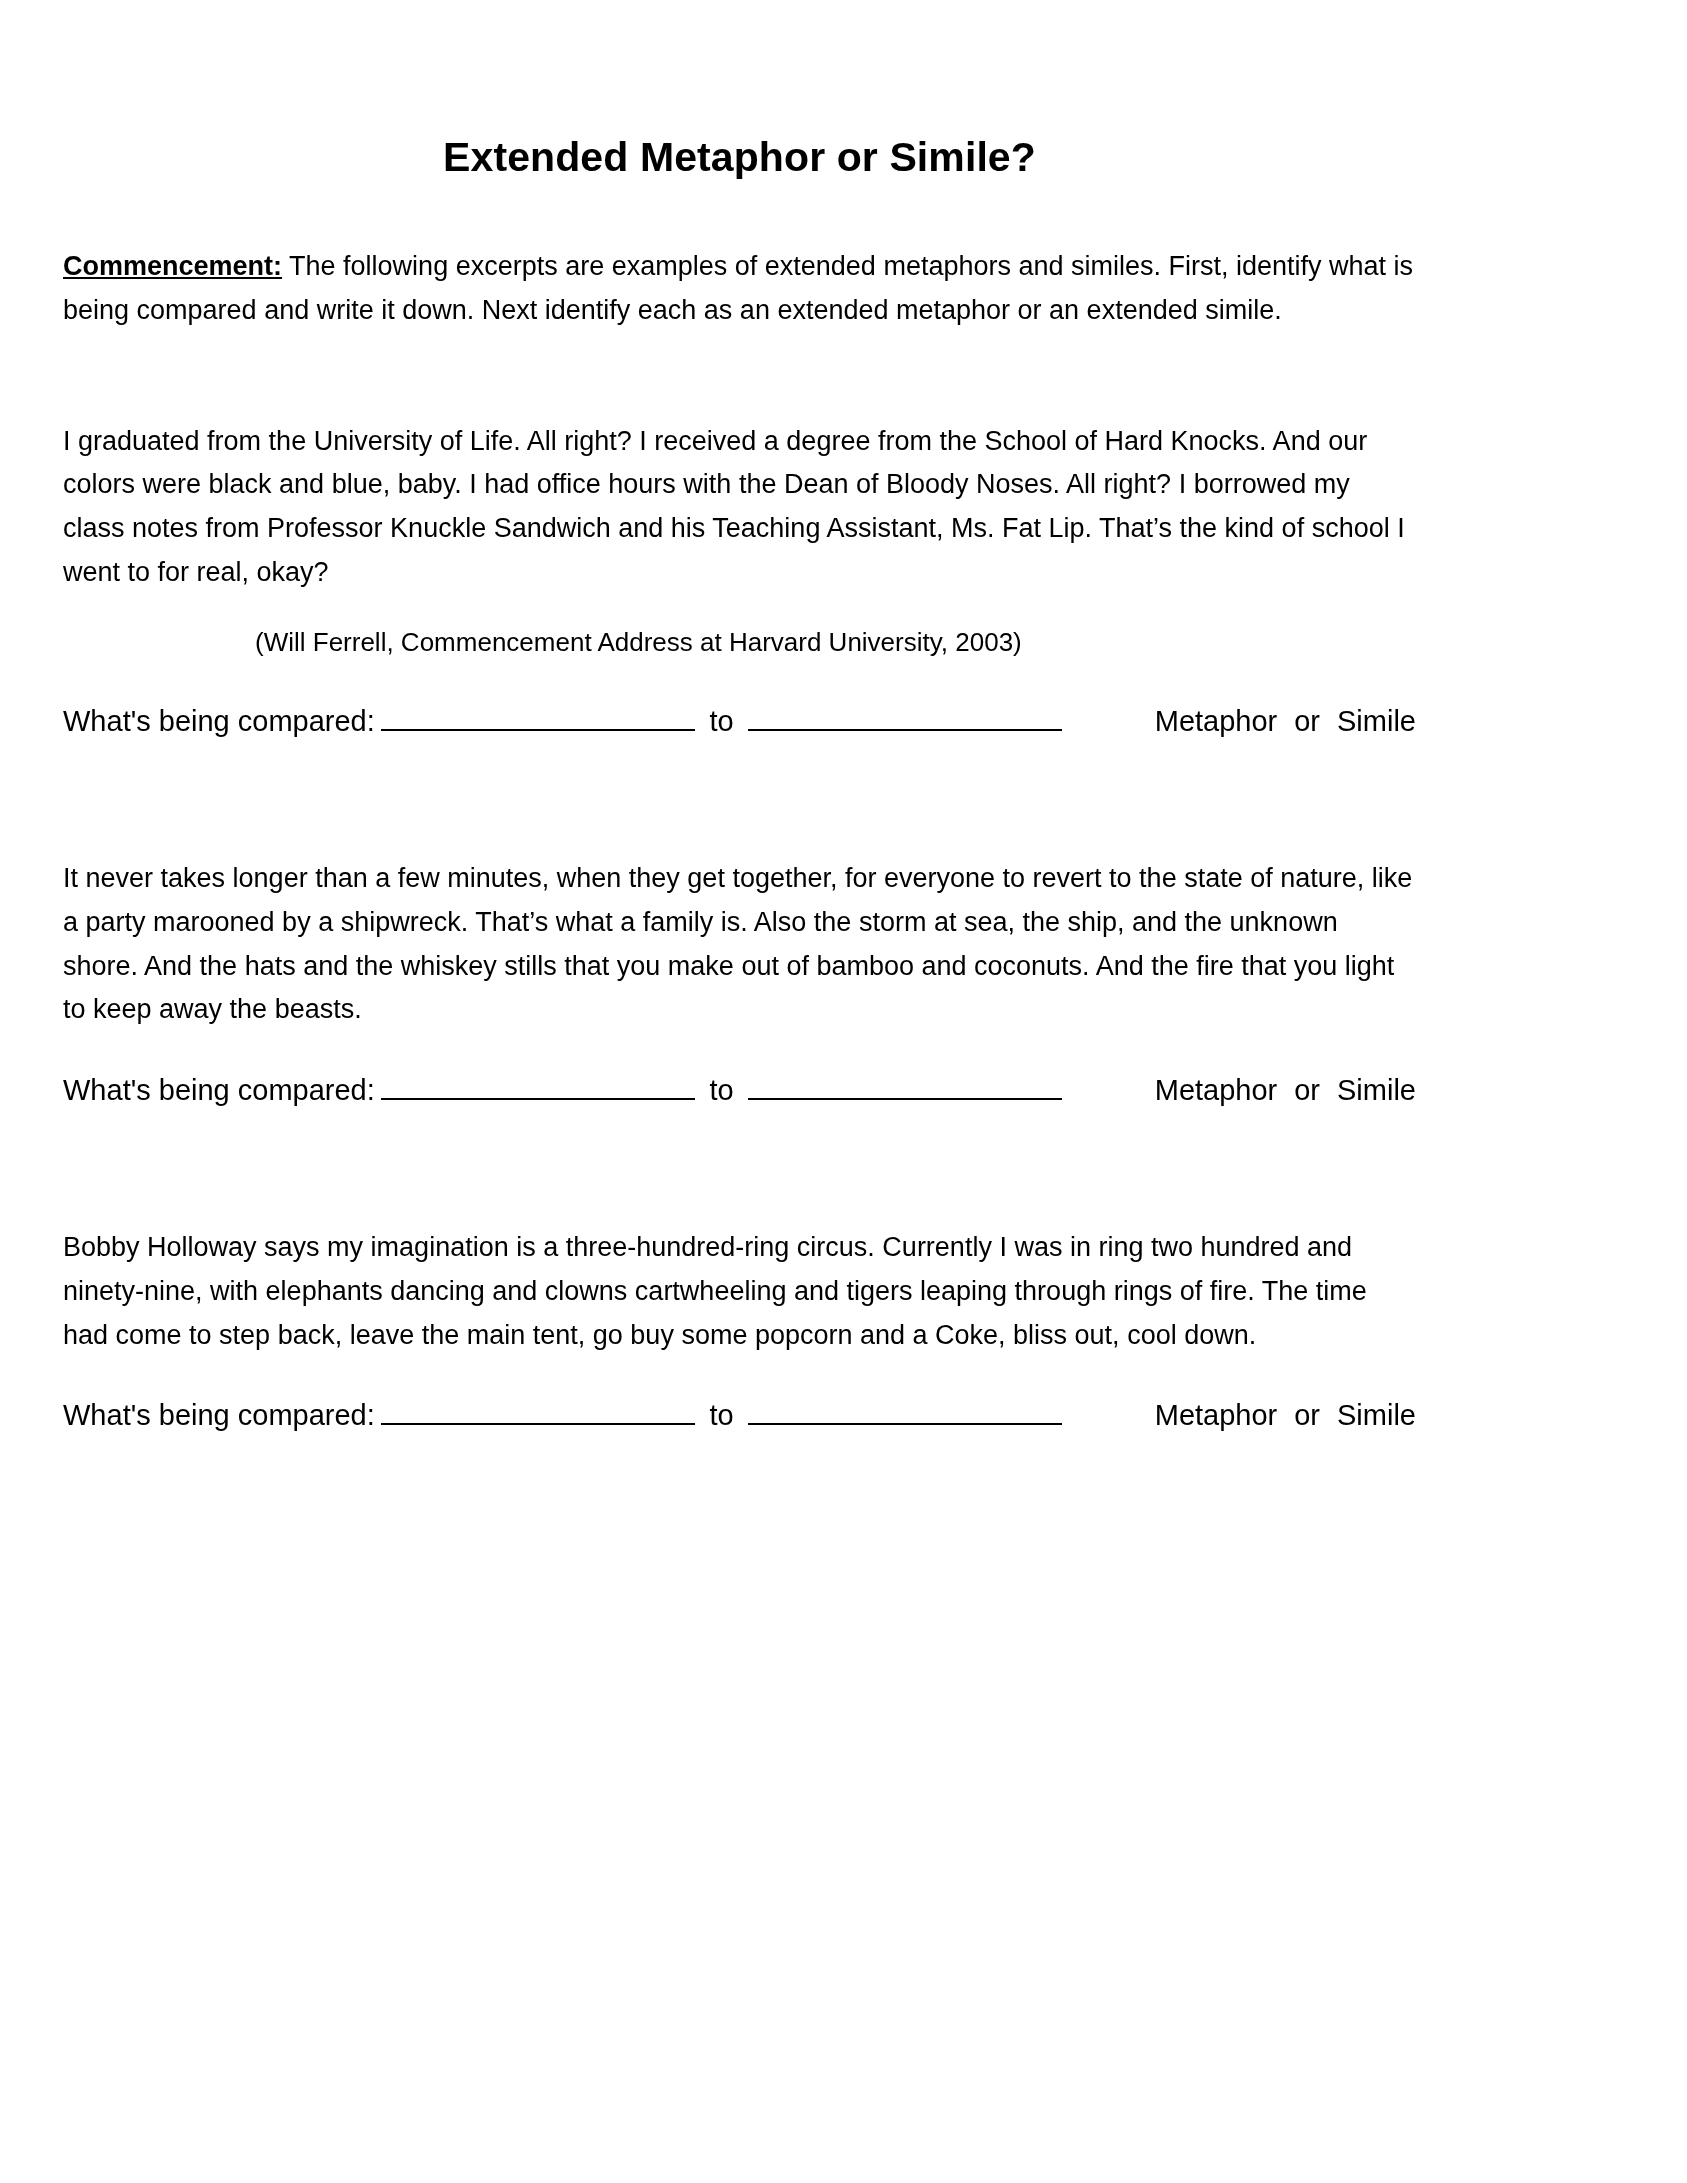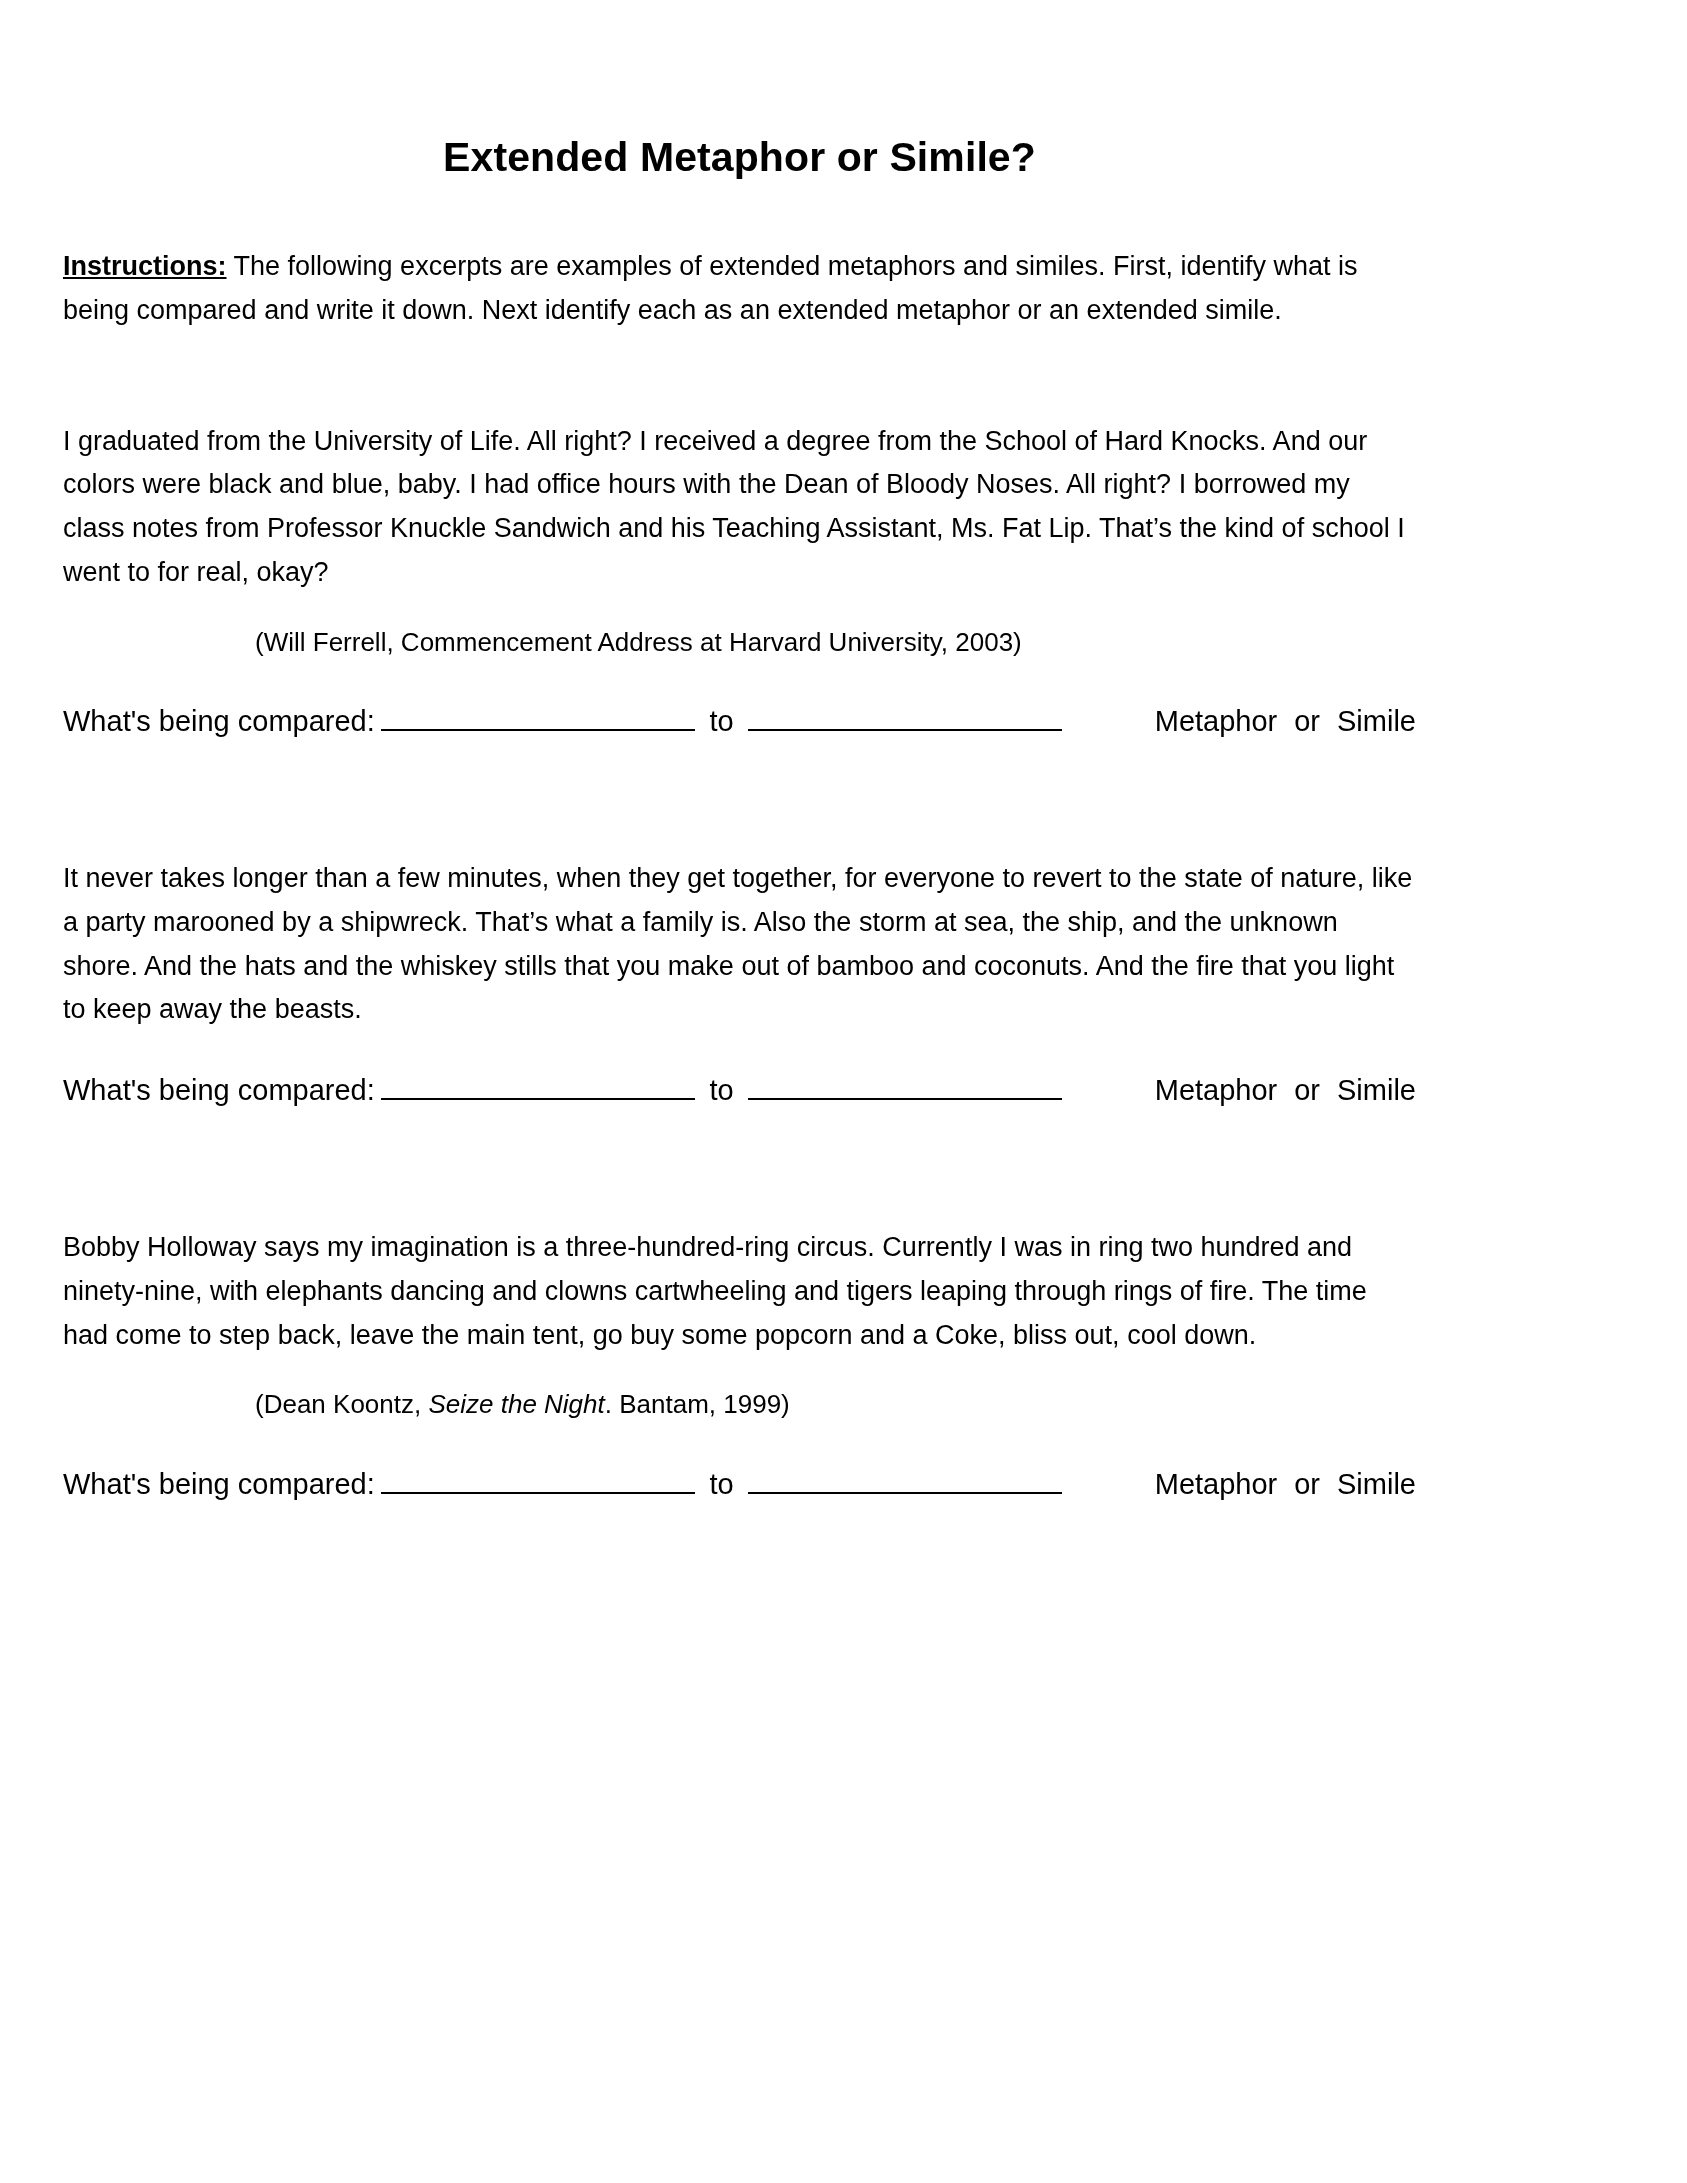--- a/index.html
+++ b/index.html
@@ -86,21 +86,21 @@
     height: 41px;
   }
 </style>
 </head>
 <body>
 
 <div class="page">
 
   <h1 class="doc-title">Extended Metaphor or Simile?</h1>
 
-  <p class="instructions"><span class="label">Instructions:</span> <span>The following excerpts are examples of extended metaphors and similes.  First, identify what is being compared and write it down.  Next identify each as an extended metaphor or an extended simile.</span></p>
+  <p class="instructions"><span class="label">Commencement:</span> <span>The following excerpts are examples of extended metaphors and similes.  First, identify what is being compared and write it down.  Next identify each as an extended metaphor or an extended simile.</span></p>
 
   <div class="excerpt-block first">
     <p class="excerpt-text">I graduated from the University of Life.  All right?  I received a degree from the School of Hard Knocks.  And our colors were black and blue, baby.  I had office hours with the Dean of Bloody Noses.  All right?  I borrowed my class notes from Professor Knuckle Sandwich and his Teaching Assistant, Ms. Fat Lip.  That’s the kind of school I went to for real, okay?</p>
     <p class="citation"><span>(Will Ferrell, Commencement Address at Harvard University, 2003)</span><span class="ital"></span><span></span></p>
     <div class="answer-row">
       <span class="prompt">What's being compared:</span>
       <span class="blank"></span>
       <span class="to-word">to</span>
       <span class="blank"></span>
       <span class="choice"><span>Metaphor</span><span class="sep">or</span><span>Simile</span></span>
@@ -117,21 +117,20 @@
       <span class="to-word">to</span>
       <span class="blank"></span>
       <span class="choice"><span>Metaphor</span><span class="sep">or</span><span>Simile</span></span>
     </div>
   </div>
 
   <div class="spacer-mid"></div>
 
   <div class="excerpt-block">
     <p class="excerpt-text">Bobby Holloway says my imagination is a three-hundred-ring circus.  Currently I was in ring two hundred and ninety-nine, with elephants dancing and clowns cartwheeling and tigers leaping through rings of fire.   The time had come to step back, leave the main tent, go buy some popcorn and a Coke, bliss out, cool down.</p>
-    <p class="citation"><span>(Dean Koontz, </span><span class="ital">Seize the Night</span><span>. Bantam, 1999)</span></p>
     <div class="answer-row">
       <span class="prompt">What's being compared:</span>
       <span class="blank"></span>
       <span class="to-word">to</span>
       <span class="blank"></span>
       <span class="choice"><span>Metaphor</span><span class="sep">or</span><span>Simile</span></span>
     </div>
   </div>
 
 </div>

